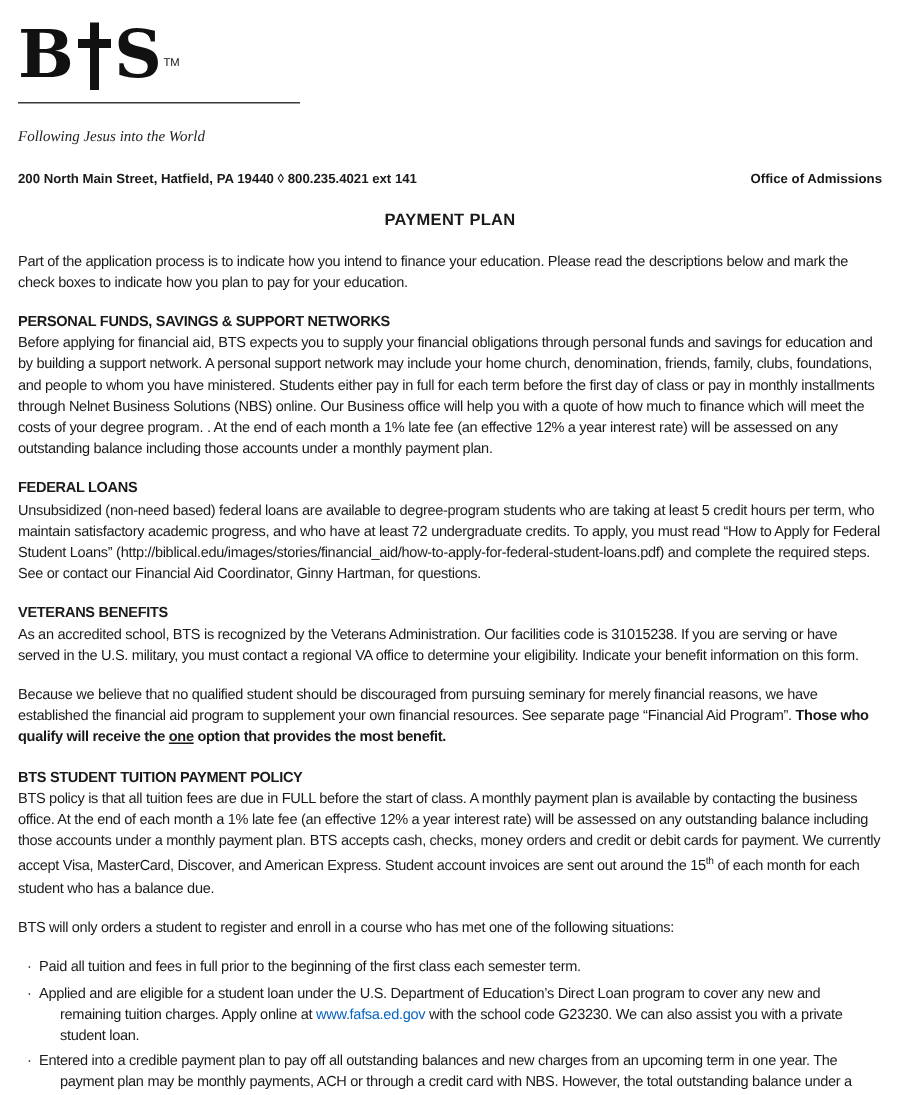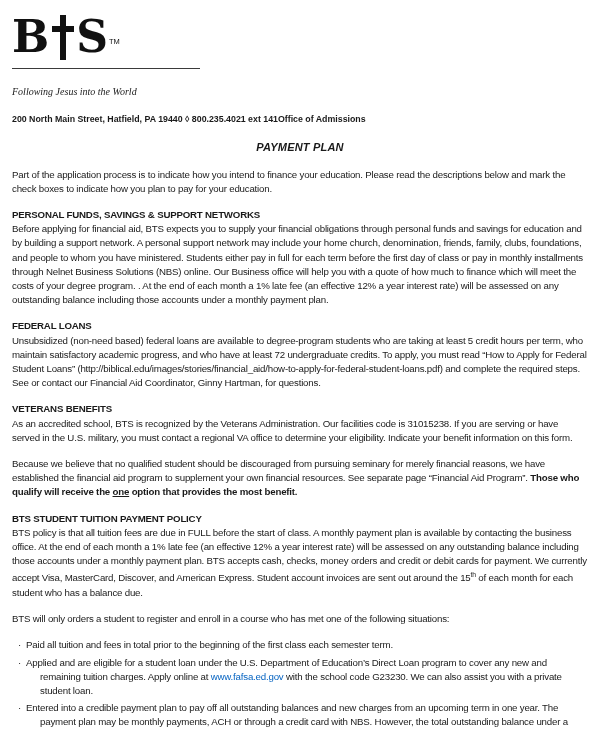--- a/index.html
+++ b/index.html
@@ -39,28 +39,28 @@
   .tagline {
     width: 188px;
     border-top: 1.5px solid #3a3a3a;
     margin-top: 3px; padding-top: 16px;
     font-family: "Liberation Serif", serif;
     font-style: italic; font-size: 10px; color: #222; letter-spacing: 0;
   }
 
   
   .header-row {
-    display: flex; justify-content: flex-start; align-items: baseline;
+    display: flex; justify-content: space-between; align-items: baseline;
     margin-top: 13px;
     font-size: 8.8px; font-weight: 700; letter-spacing: 0;
   }
 
   .doc-title {
     text-align: center; font-weight: 700; font-size: 11px;
-    margin: 14px 0 13px 0; letter-spacing: 0.2px; font-style: italic;
+    margin: 14px 0 13px 0; letter-spacing: 0.2px;
   }
 
   p.para { margin: 0 0 12px 0; }
   .section { margin-bottom: 12px; }
   .section h2 {
     font-size: 9.7px; font-weight: 700; margin: 0; letter-spacing: -0.2px;
   }
   .section p { margin: 0; }
 
   ul.bullets { list-style: none; margin: 0; padding: 0; }
@@ -111,18 +111,18 @@
   </div>
 
   <div class="section">
     <h2>BTS STUDENT TUITION PAYMENT POLICY</h2>
     <p><span>BTS policy is that all tuition fees are due in FULL before the start of class.  A monthly payment plan is available by contacting the business office.  At the end of each month a 1% late fee (an effective 12% a year interest rate) will be assessed on any outstanding balance including those accounts under a monthly payment plan. BTS accepts cash, checks, money orders and credit or debit cards for payment. We currently accept Visa, MasterCard, Discover, and American Express. Student account invoices are sent out around the 15</span><span style="vertical-align: super; font-size: 70%;">th</span><span> of each month for each student who has a balance due.</span></p>
   </div>
 
   <p class="para"><span>BTS will only orders a student to register and enroll in a course who has met one of the following situations:</span></p>
 
   <ul class="bullets">
-    <li class="bullet"><span class="bullet-marker">·</span><span><span>Paid all tuition and fees in total prior to the beginning of the first class each semester term.</span></span></li>
+    <li class="bullet"><span class="bullet-marker">·</span><span><span>Paid all tuition and fees in full prior to the beginning of the first class each semester term.</span></span></li>
     <li class="bullet"><span class="bullet-marker">·</span><span><span>Applied and are eligible for a student loan under the U.S. Department of Education’s Direct Loan program to cover any new and remaining tuition charges. Apply online at  </span><span style="color: rgb(5, 99, 193); cursor: pointer;">www.fafsa.ed.gov</span><span> with the school code G23230. We can also assist you with a private student loan.</span></span></li>
     <li class="bullet"><span class="bullet-marker">·</span><span><span>Entered into a credible payment plan to pay off all outstanding balances and new charges from an upcoming term in one year. The payment plan may be monthly payments, ACH or through a credit card with NBS. However, the total outstanding balance under a  monthly payment plan cannot be greater than $6,000.  Individuals on payment plans who miss more than one</span></span></li>
   </ul>
 
 </div>
 
 </body></html>

